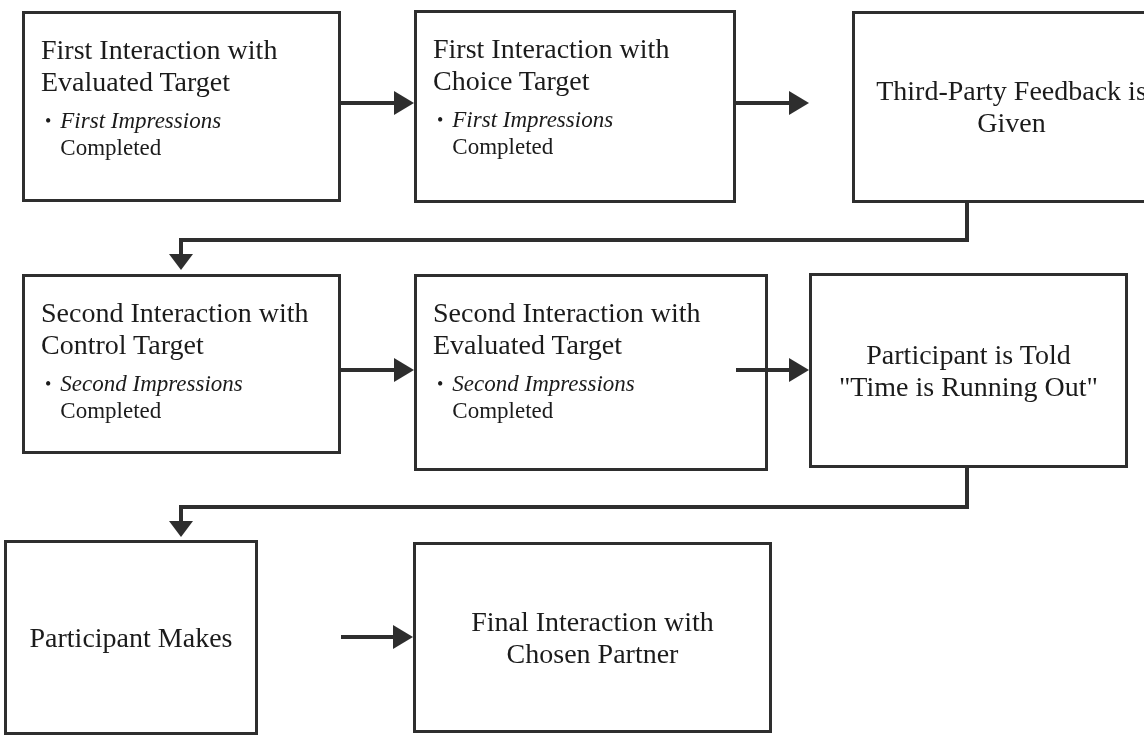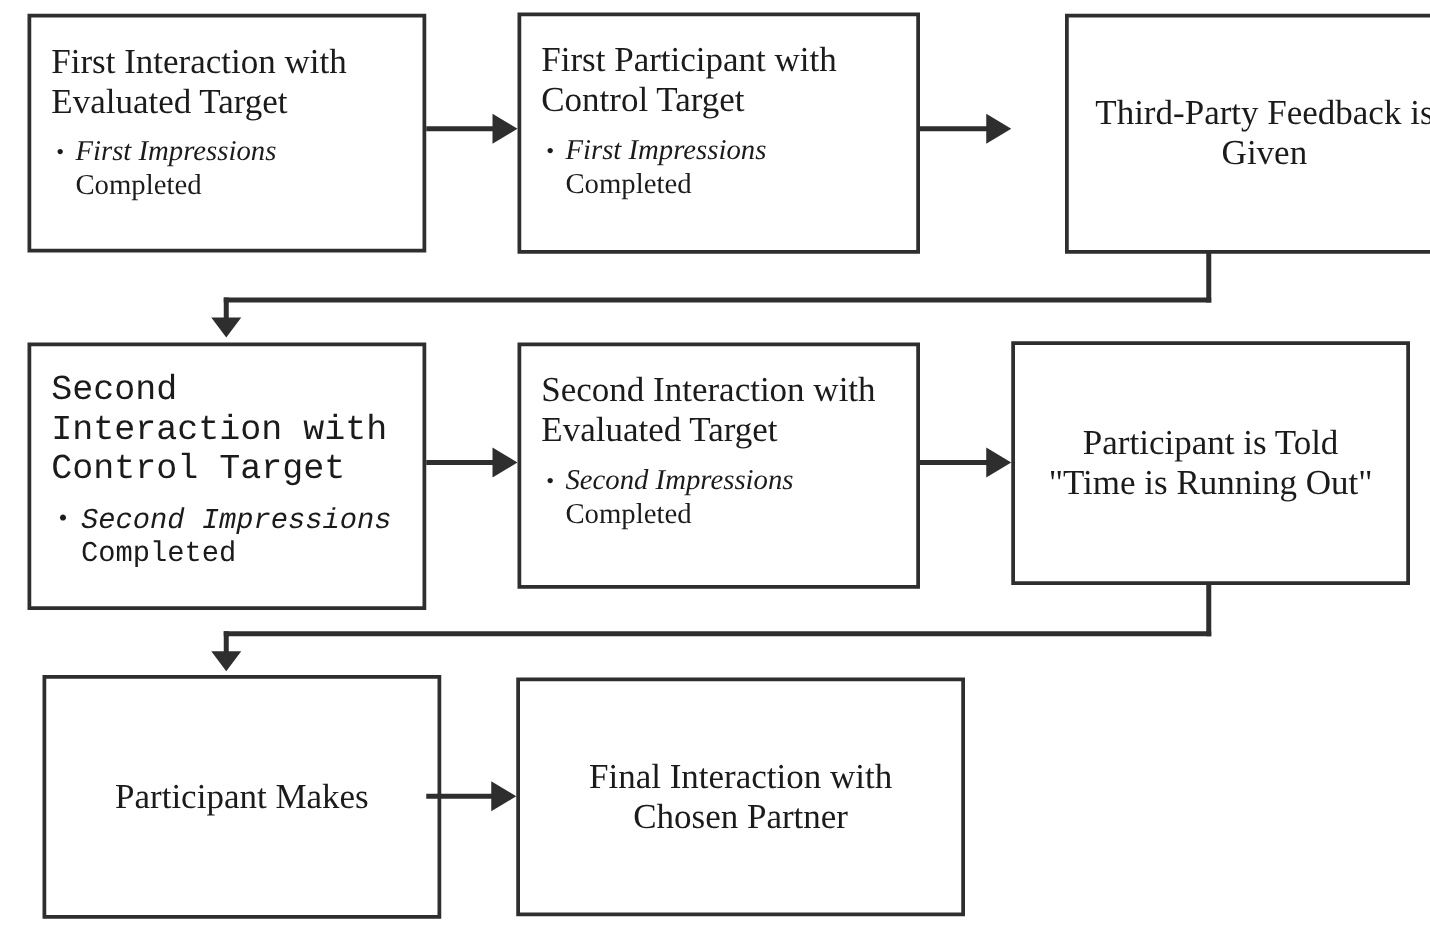--- a/index.html
+++ b/index.html
@@ -81,61 +81,61 @@
     <div class="bullet-row">
       <span class="bullet-marker">•</span>
       <span>
         <span class="bullet-italic">First Impressions</span>
         <span class="bullet-normal">Completed</span>
       </span>
     </div>
   </div>
 
   <div class="box list-box" style="left:414px; top:10px; width:322px; height:193px;">
-    <div class="box-title">First Participant with Control Target</div>
+    <div class="box-title">First Interaction with Choice Target</div>
     <div class="bullet-row">
       <span class="bullet-marker">•</span>
       <span>
         <span class="bullet-italic">First Impressions</span>
         <span class="bullet-normal">Completed</span>
       </span>
     </div>
   </div>
 
   <div class="box center-box" style="left:809px; top:11px; width:319px; height:192px;margin-left:43px;">
     <span class="box-title w290">Third-Party Feedback is Given</span>
   </div>
 
-  <div class="box list-box" style="left:22px; top:274px; width:319px; height:214px;font-family:Liberation Mono, monospace;">
+  <div class="box list-box" style="left:22px; top:274px; width:319px; height:180px;">
     <div class="box-title">Second Interaction with Control Target</div>
     <div class="bullet-row">
       <span class="bullet-marker">•</span>
       <span>
         <span class="bullet-italic">Second Impressions</span>
         <span class="bullet-normal">Completed</span>
       </span>
     </div>
   </div>
 
-  <div class="box list-box" style="left:414px; top:274px; width:322px; height:197px;">
+  <div class="box list-box" style="left:414px; top:274px; width:354px; height:197px;">
     <div class="box-title">Second Interaction with Evaluated Target</div>
     <div class="bullet-row">
       <span class="bullet-marker">•</span>
       <span>
         <span class="bullet-italic">Second Impressions</span>
         <span class="bullet-normal">Completed</span>
       </span>
     </div>
   </div>
 
   <div class="box center-box" style="left:809px; top:273px; width:319px; height:195px;">
     <span class="box-title w260">Participant is Told "Time is Running Out"</span>
   </div>
 
-  <div class="box center-box" style="left:34px; top:540px; width:319px; height:195px;text-align:center;">
+  <div class="box center-box" style="left:4px; top:540px; width:254px; height:195px;text-align:center;">
     <span class="box-title">Participant Makes</span>
   </div>
 
   <div class="box center-box" style="left:413px; top:542px; width:359px; height:191px;">
     <span class="box-title w290">Final Interaction with Chosen Partner</span>
   </div>
 
   <div>
     <div class="hline" style="left:341px; top:101px; width:57px;"></div>
     <div class="arrow-right" style="left:394px; top:91px;"></div>

